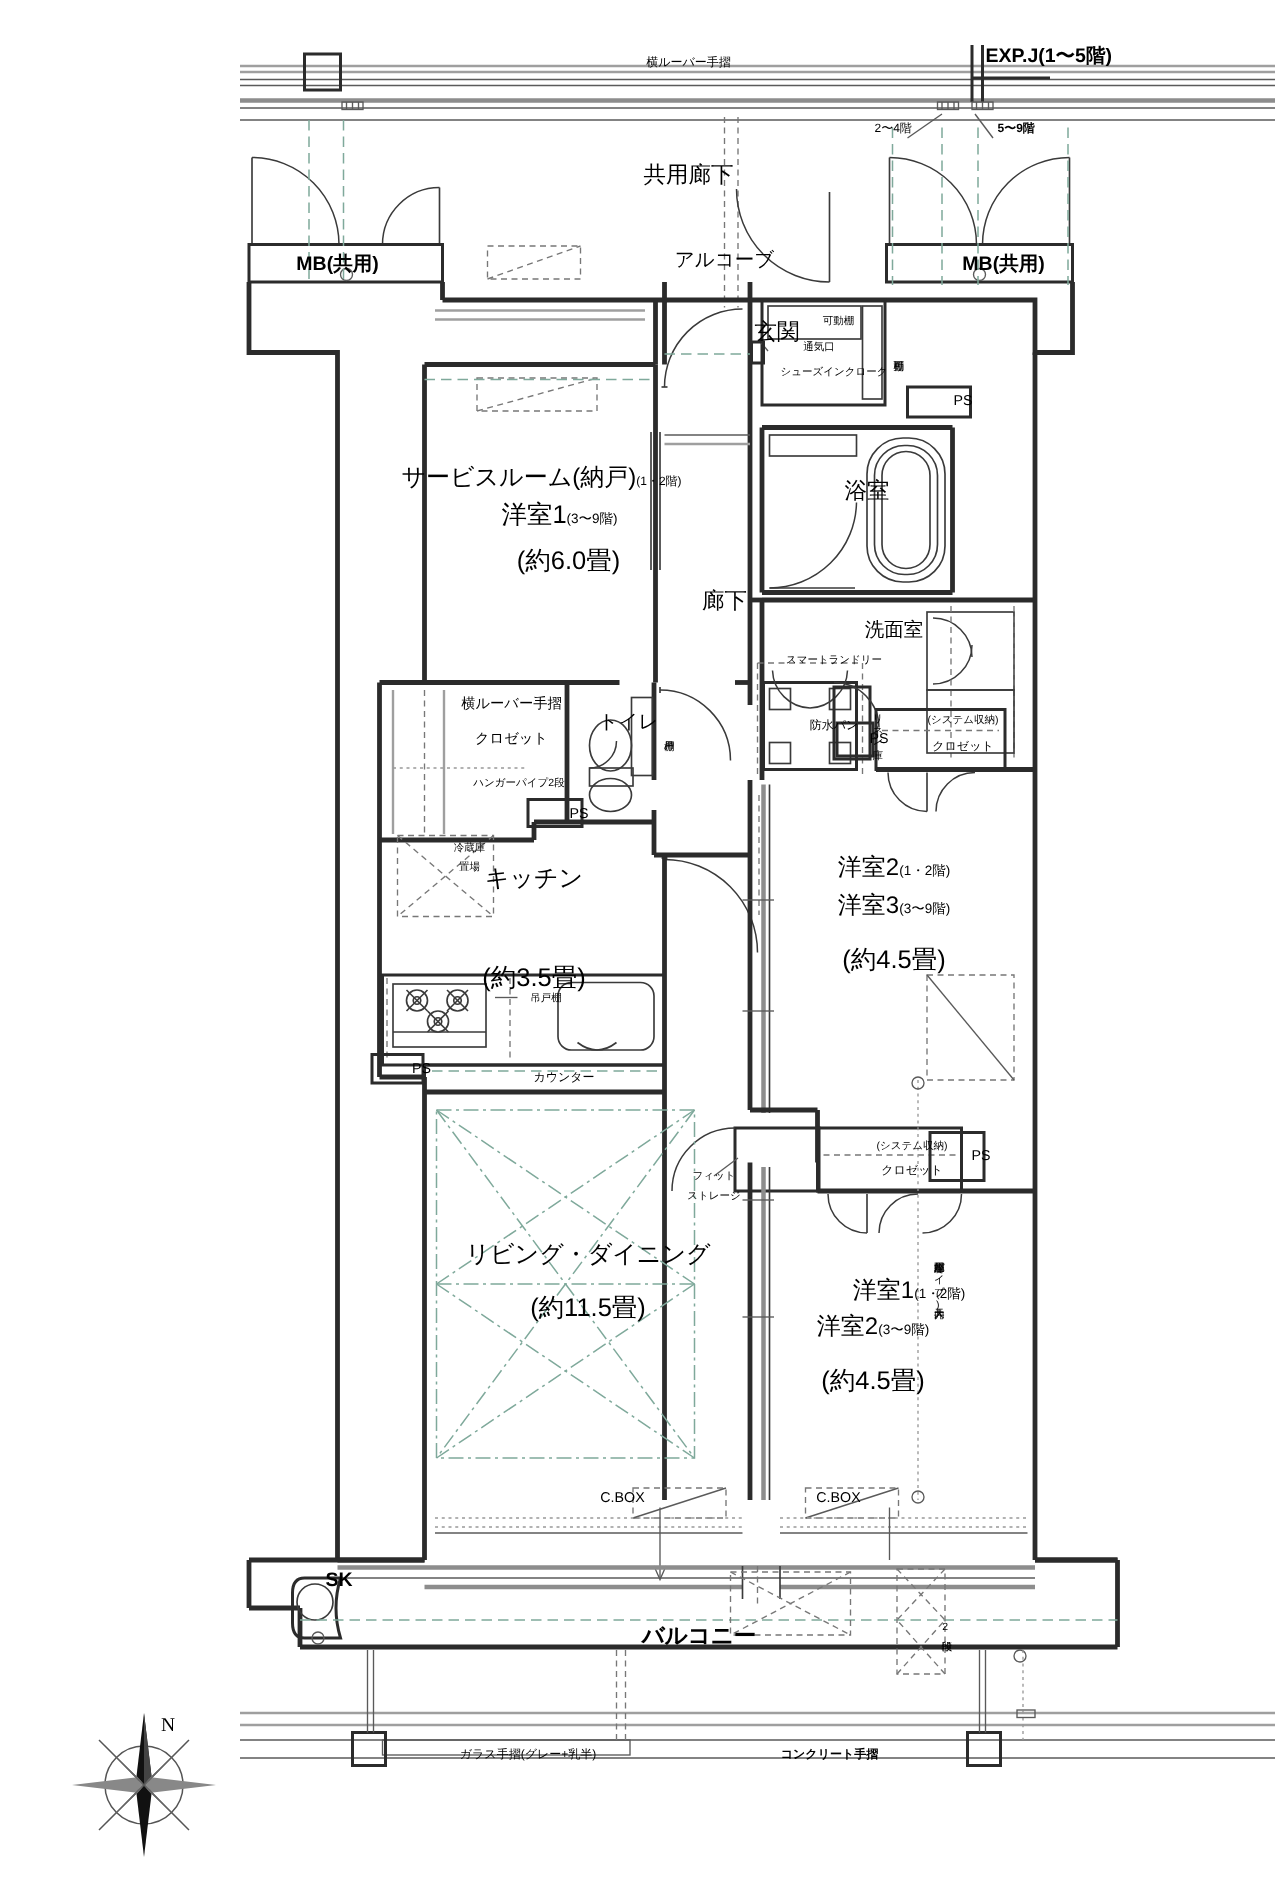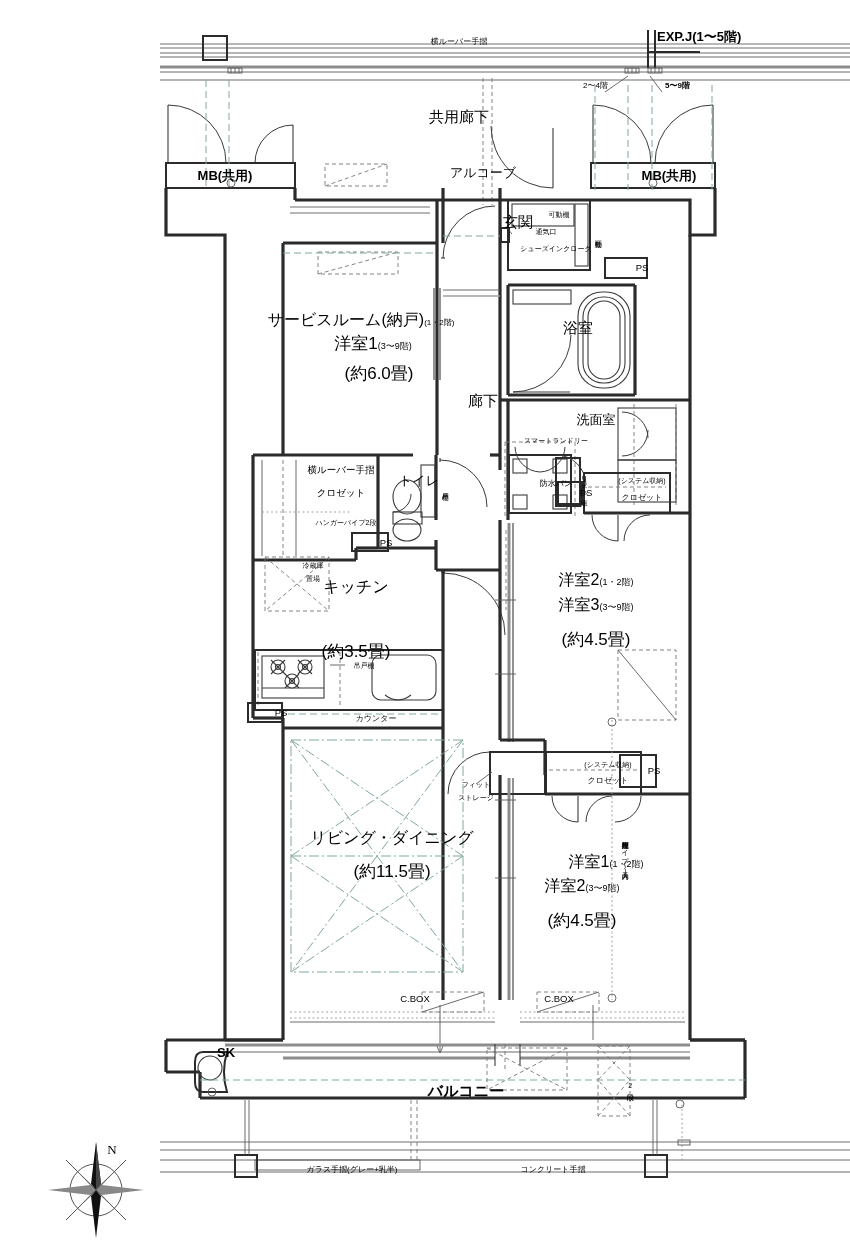--- a/index.html
+++ b/index.html
@@ -503,17 +503,17 @@
   <div class="lbl t-xxs vert" style="left:625px;top:855px;transform:translate(-50%,-50%);">冷媒配管用パイプ(天井内)</div>
 
   <div class="lbl c t-s" style="left:399px;top:999px;">C.BOX</div>
   <div class="lbl c t-s" style="left:543px;top:999px;">C.BOX</div>
 
   <div class="lbl c t-m" style="left:210px;top:1053px;">SK</div>
   <div class="lbl c t-xl" style="left:450px;top:1091px;font-weight:bold;">バルコニー</div>
   <div class="lbl c t-xxs vert" style="left:614px;top:1085px;">2段傾</div>
 
   <div class="lbl c t-xs" style="left:336px;top:1170px;">ガラス手摺(グレー+乳半)</div>
-  <div class="lbl c t-xs" style="left:537px;top:1170px;">コンクリート手摺</div>
+  <div class="lbl c t-xs" style="left:537px;top:1170px;font-weight:bold;">コンクリート手摺</div>
 
   <div class="lbl c t-l" style="left:96px;top:1150px;font-family:'Liberation Serif',serif;">N</div>
 
 </div>
 
 </body></html>

